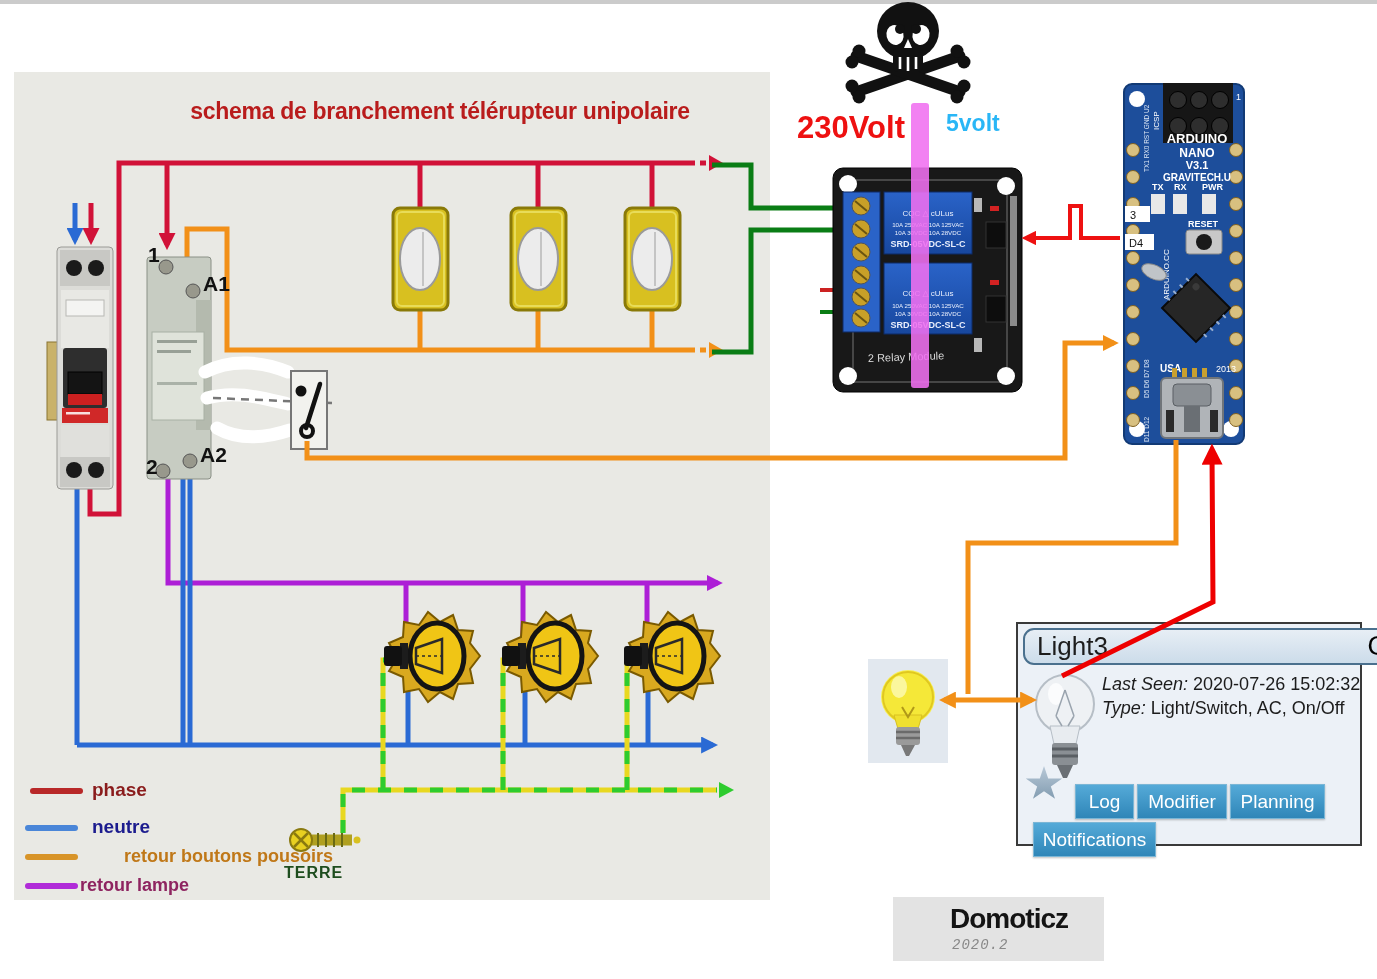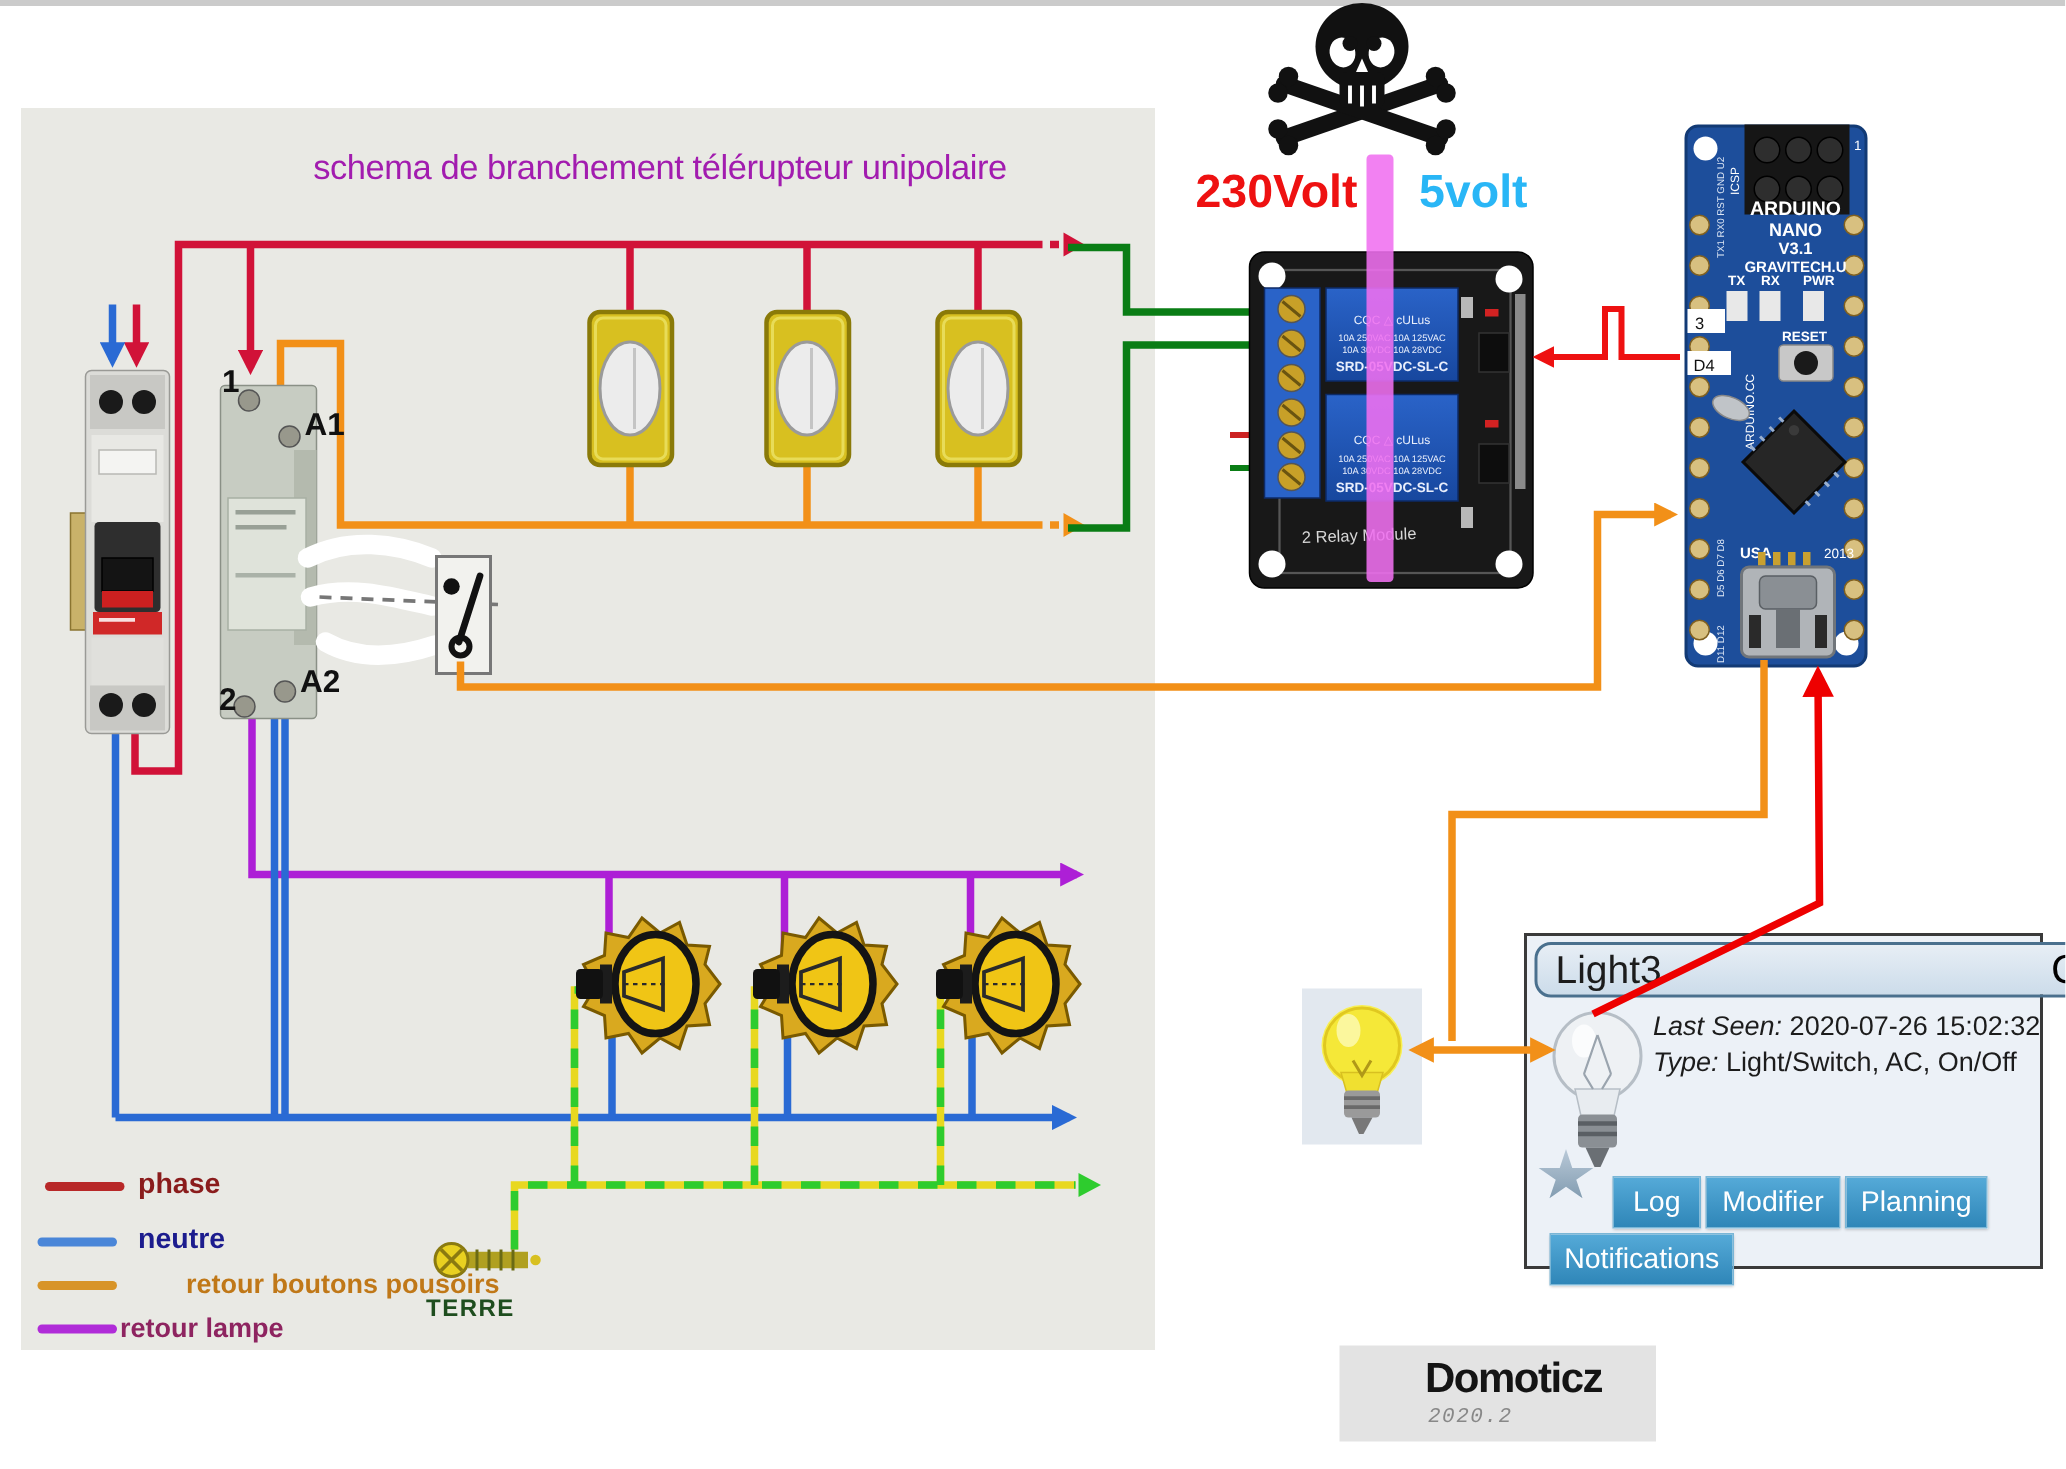--- a/index.html
+++ b/index.html
@@ -1,23 +1,23 @@
 <!DOCTYPE html>
 <html><head>
 <meta charset="utf-8">
 <style>
   html,body{margin:0;padding:0;background:#fff;font-family:"Liberation Sans",sans-serif;}
   #canvas{position:relative;width:1377px;height:979px;background:#fff;overflow:hidden;}
   .abs{position:absolute;}
   #topstrip{left:0;top:0;width:1377px;height:4px;background:#cbcbcb;}
-  #diagram-title{left:185px;top:98px;width:510px;text-align:center;font-size:23px;font-weight:400;
-    color:#a21caf;letter-spacing:-0.3px;}
+  #diagram-title{left:185px;top:98px;width:510px;text-align:center;font-size:23px;font-weight:700;
+    color:#b91c1c;letter-spacing:-0.3px;}
   .termlabel{font-size:21px;font-weight:700;color:#111;}
   #lbl-230{left:797px;top:110px;font-size:31px;font-weight:700;color:#ee1111;}
-  #lbl-5v{left:946px;top:110px;font-size:31px;font-weight:700;color:#29b6f6;}
+  #lbl-5v{left:946px;top:110px;font-size:23px;font-weight:700;color:#29b6f6;}
   #lbl-terre{left:284px;top:864px;font-size:16px;font-weight:700;color:#1e4d1e;letter-spacing:1px;}
   .legend-label{font-weight:700;font-size:18px;}
   #leg-phase{left:92px;top:779px;color:#8a1c1c;font-size:19px;}
   #leg-neutre{left:92px;top:816px;color:#1c1c8e;font-size:19px;}
   #leg-rbp{left:80px;top:846px;color:#c07818;margin-left:44px;}
   #leg-rl{left:80px;top:875px;color:#8e2460;}
   
   #widget{left:1016px;top:622px;width:346px;height:224px;background:#ecf1f7;border:2px solid #3a3a3a;box-sizing:border-box;}
   #widget-header{position:absolute;left:5px;top:4px;width:394px;height:37px;border:2px solid #4a708e;border-radius:11px;
     background:linear-gradient(#e7eef5,#ccdcea);box-sizing:border-box;display:flex;align-items:center;justify-content:space-between;padding:0 12px;}

